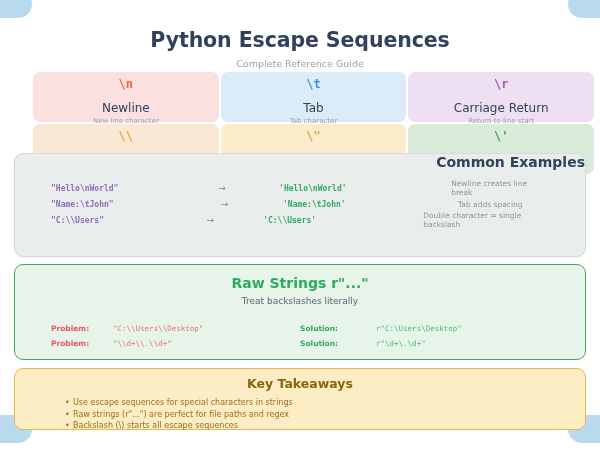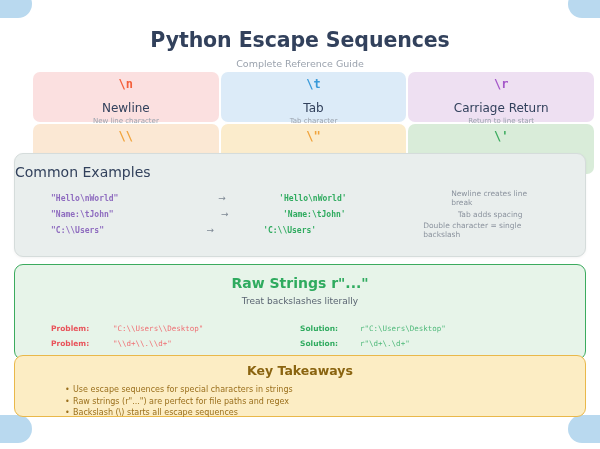--- a/index.html
+++ b/index.html
@@ -109,25 +109,24 @@
 
   
   .panel-examples {
     top: 153px;
     height: 104px;
     background: #e9eeed;
     border: 1px solid #d5dcdb;
     box-shadow: 0 1px 3px rgba(0,0,0,0.05);
   }
   .panel-title-dark {
-    text-align: left;
+    text-align: right;
     font-size: 14px;
-    font-weight: normal;
+    font-weight: bold;
     color: #32415c;
-    padding-top: 10px;
   }
   .ex-rows {
     margin-top: 10px;
     padding: 0 36px;
   }
   .ex-row {
     display: flex;
     align-items: center;
     height: 16px;
     font-size: 8px;
@@ -189,38 +188,38 @@
     height: 15px;
     align-items: flex-end;
     font-size: 7.5px;
   }
   .raw-label-problem {
     width: 62px;
     font-weight: bold;
     color: #e8535a;
   }
   .raw-label-solution {
-    width: 60px;
+    width: 76px;
     font-weight: bold;
     color: #2fab5f;
   }
   .raw-code-problem {
     font-family: "DejaVu Sans Mono", monospace;
     font-size: 7.5px;
     color: #ef7074;
   }
   .raw-code-solution {
     font-family: "DejaVu Sans Mono", monospace;
     font-size: 7.5px;
     color: #4fb97a;
   }
 
   
   .panel-key {
-    top: 355px;
+    top: 368px;
     height: 62px;
     background: #fcedc4;
     border: 1.5px solid #e9b84a;
   }
   .panel-title-amber {
     text-align: center;
     font-size: 12.5px;
     font-weight: bold;
     color: #8a6410;
     padding-top: 7px;

